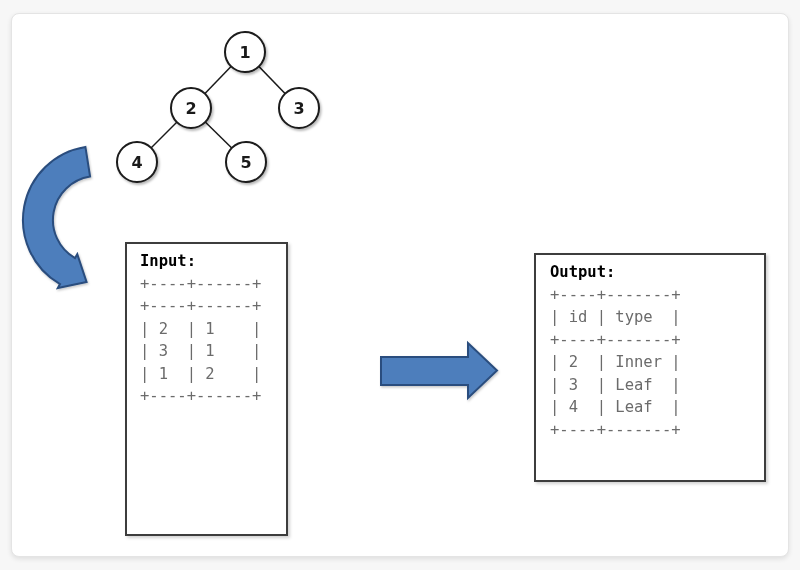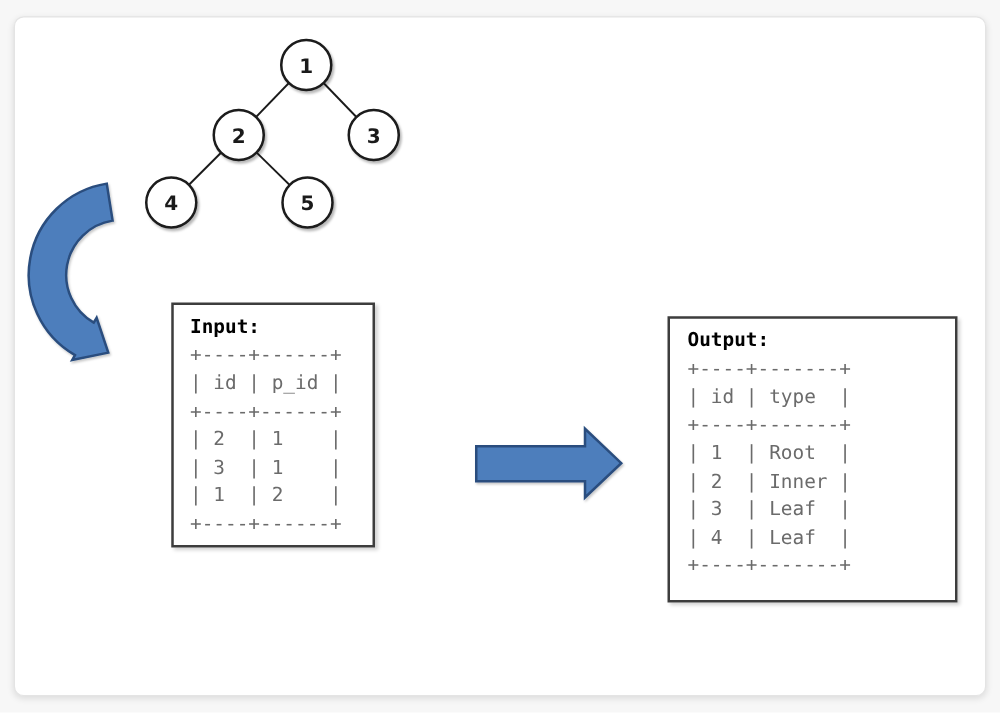--- a/index.html
+++ b/index.html
@@ -34,21 +34,21 @@
   .arrow { fill: #4d7ebc; stroke: #2a4d7e; stroke-width: 2; stroke-linejoin: miter; }
   .box {
     position: absolute;
     box-sizing: border-box;
     background: #ffffff;
     border: 2px solid #3d3d3d;
     box-shadow: 2px 2px 3px rgba(0,0,0,0.18);
     z-index: 3;
     padding: 6px 0 0 13px;
   }
-  .input-box  { left: 125px; top: 242px; width: 163px; height: 196px; margin-left: 12px; }
+  .input-box  { left: 125px; top: 242px; width: 163px; height: 294px; }
   .output-box { left: 534px; top: 253px; width: 232px; height: 229px; padding-left: 14px; }
   .mono, .box-title, .box-subtitle {
     font-family: "DejaVu Sans Mono", "Liberation Mono", monospace;
     font-size: 15.5px; line-height: 22.5px;
     white-space: pre;
   }
   .box-title { font-weight: bold; color: #000000; }
   .box-subtitle { color: #6b6b6b; }
   .mono { color: #6b6b6b; }
 </style>
@@ -105,31 +105,29 @@
            L 75 258.1
            A 44 44 0 0 1 90.1 176.5
            Z"></path>
 
   <polygon class="arrow" filter="url(#arrowShadow)" points="381,357 468,357 468,343 497,370.5 468,398 468,385 381,385"></polygon>
 </svg>
 
 <div class="box input-box">
   <div class="box-title">Input:</div>
   <div class="mono">+----+------+</div>
-  <div class="mono">| id | p_id |</div>
   <div class="mono">+----+------+</div>
   <div class="mono">| 2  | 1    |</div>
   <div class="mono">| 3  | 1    |</div>
   <div class="mono">| 1  | 2    |</div>
   <div class="mono">+----+------+</div>
 </div>
 
 <div class="box output-box">
   <div class="box-title">Output:</div>
   <div class="mono">+----+-------+</div>
   <div class="mono">| id | type  |</div>
   <div class="mono">+----+-------+</div>
-  <div class="mono">| 1  | Root  |</div>
   <div class="mono">| 2  | Inner |</div>
   <div class="mono">| 3  | Leaf  |</div>
   <div class="mono">| 4  | Leaf  |</div>
   <div class="mono">+----+-------+</div>
 </div>
 
 </body></html>

